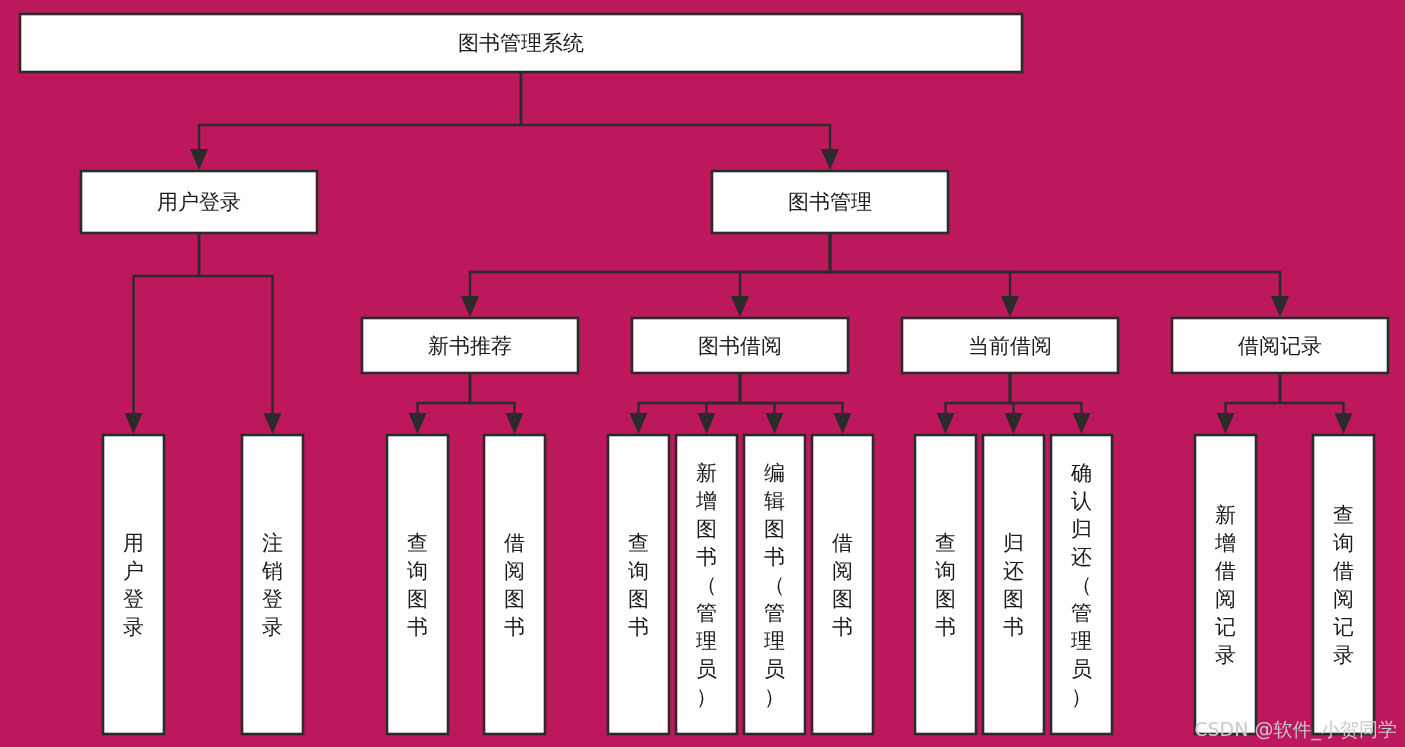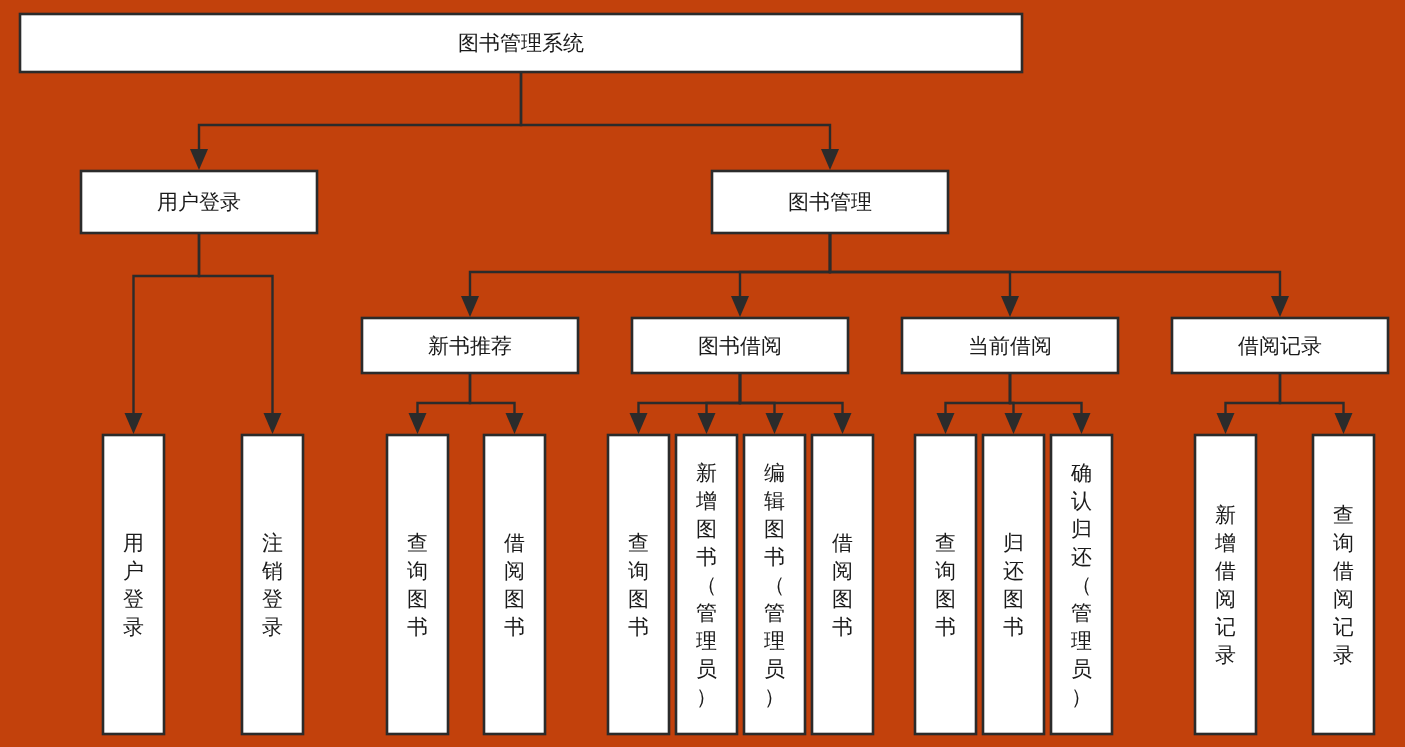--- a/index.html
+++ b/index.html
@@ -11,21 +11,21 @@
   body {
     width: 1405px;
     height: 747px;
     overflow: hidden;
     font-family: "DejaVu Sans", "Liberation Sans", sans-serif;
   }
   #diagram-root {
     position: relative;
     width: 1405px;
     height: 747px;
-    background: #c2410c;
+    background: #be185d;
   }
   svg.diagram-canvas {
     position: absolute;
     left: 0;
     top: 0;
     width: 1405px;
     height: 747px;
     display: block;
   }
   .node-box {
@@ -225,13 +225,14 @@
         <g>
           <rect class="node-box" x="1195" y="435" width="61" height="299"></rect>
           <text class="node-label-vertical" x="1225.5" y="522.34"><tspan x="1225.5" dy="0">新</tspan><tspan x="1225.5" dy="28">增</tspan><tspan x="1225.5" dy="28">借</tspan><tspan x="1225.5" dy="28">阅</tspan><tspan x="1225.5" dy="28">记</tspan><tspan x="1225.5" dy="28">录</tspan></text>
         </g>
         <g>
           <rect class="node-box" x="1313" y="435" width="61" height="299"></rect>
           <text class="node-label-vertical" x="1343.5" y="522.34"><tspan x="1343.5" dy="0">查</tspan><tspan x="1343.5" dy="28">询</tspan><tspan x="1343.5" dy="28">借</tspan><tspan x="1343.5" dy="28">阅</tspan><tspan x="1343.5" dy="28">记</tspan><tspan x="1343.5" dy="28">录</tspan></text>
         </g>
       </g>
   </svg>
+  <div class="watermark-text">CSDN @软件_小贺同学</div>
 </div>
 
 </body></html>

